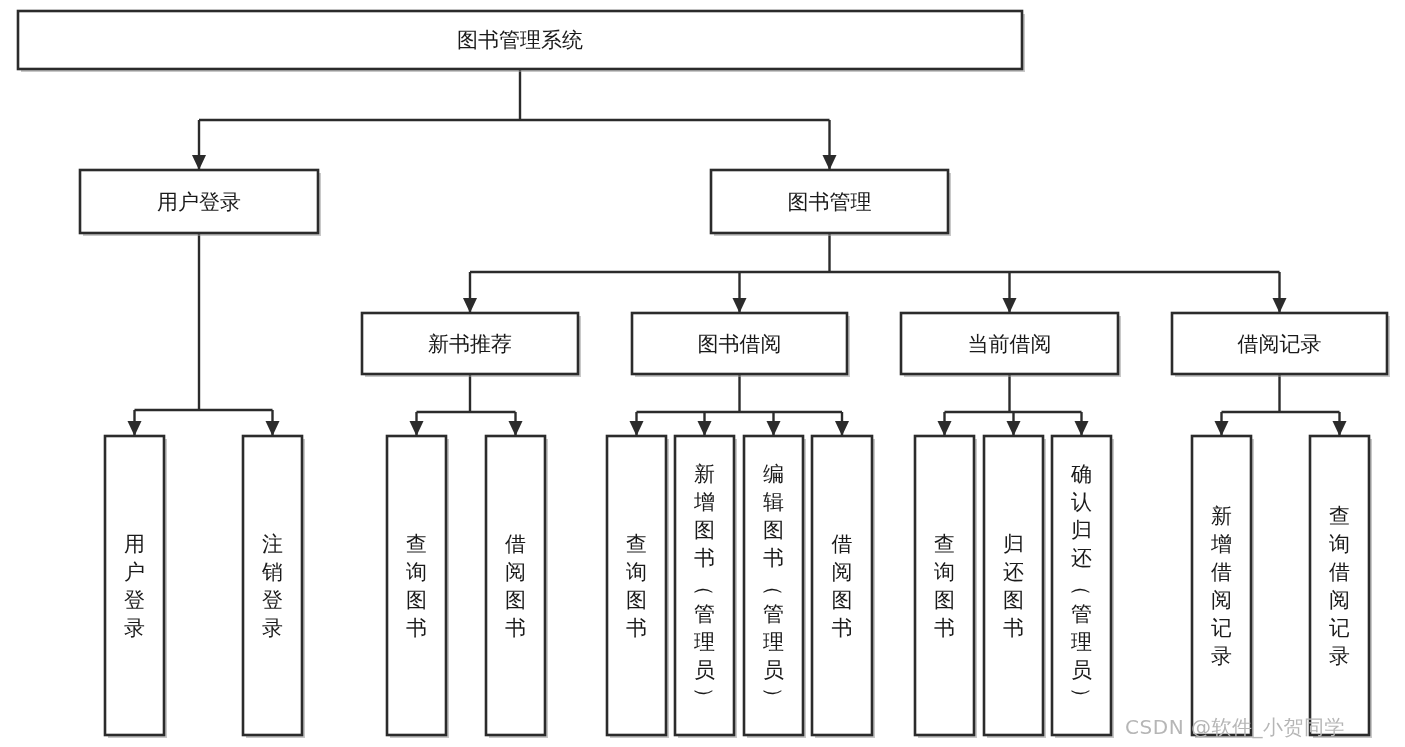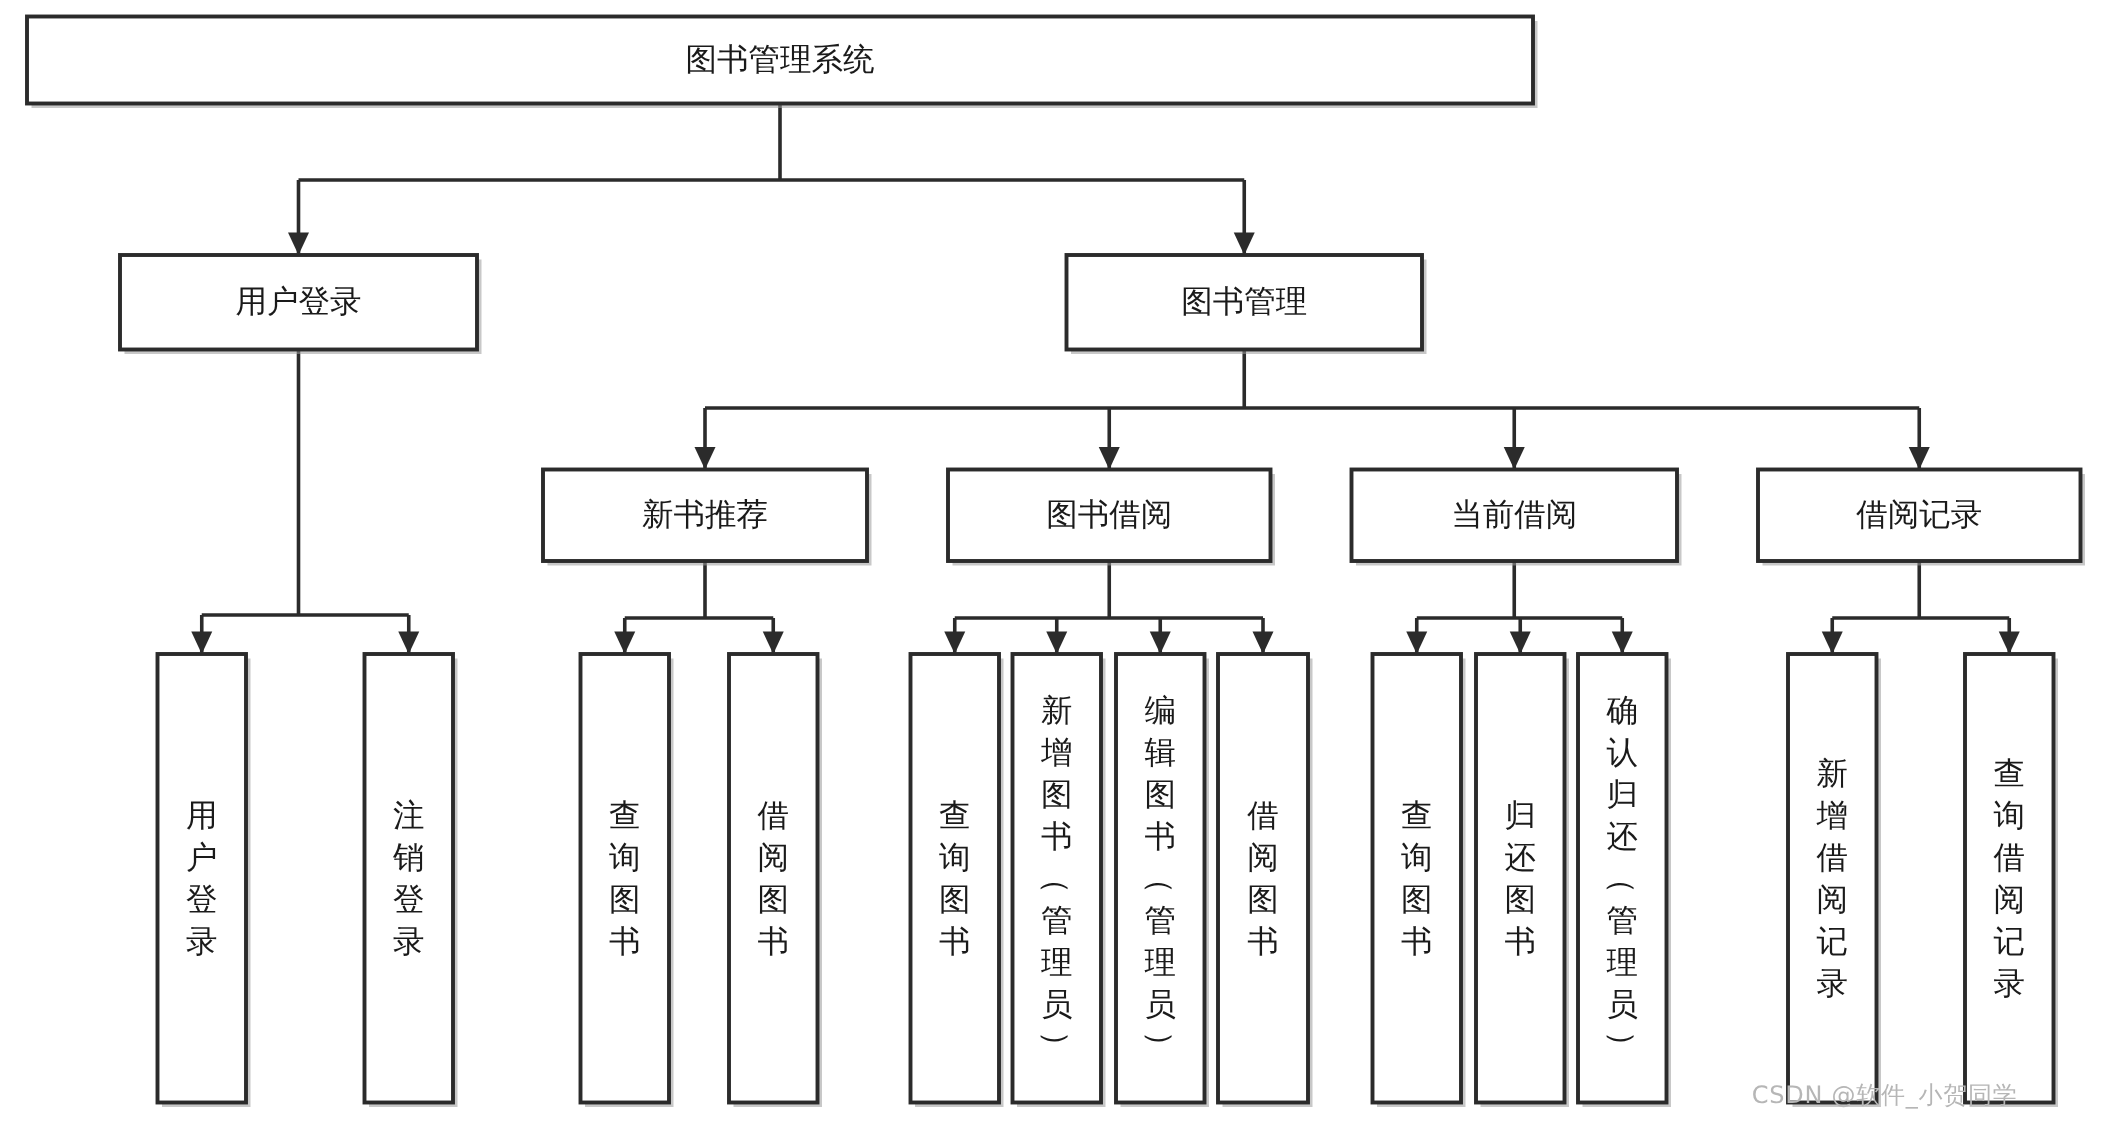--- a/index.html
+++ b/index.html
@@ -56,21 +56,21 @@
     font-family: "DejaVu Sans", "Liberation Sans", sans-serif;
     font-size: 21px;
     fill: #1a1a1a;
     text-anchor: middle;
   }
   .watermark {
     position: absolute;
     right: 14px;
     bottom: 6px;
     font-family: "DejaVu Sans", "Liberation Sans", sans-serif;
-    font-size: 16px;
+    font-size: 20px;
     color: #b6b6b6;
     letter-spacing: 0.5px;
     white-space: nowrap;
     user-select: none;
   }
 </style>
 </head>
 <body>
 
 <div id="diagram-root">

